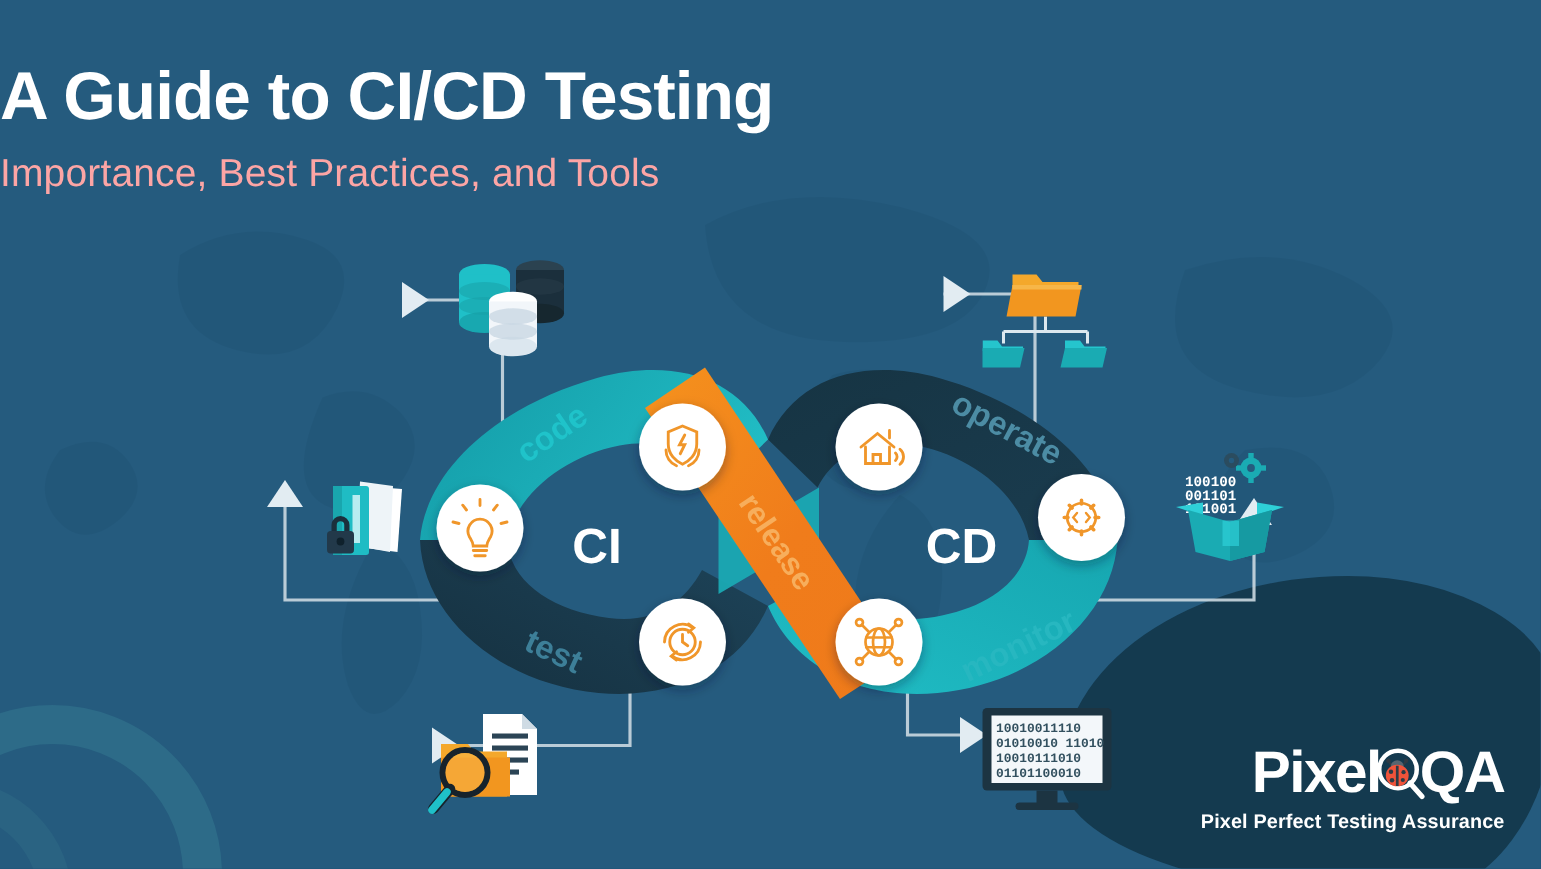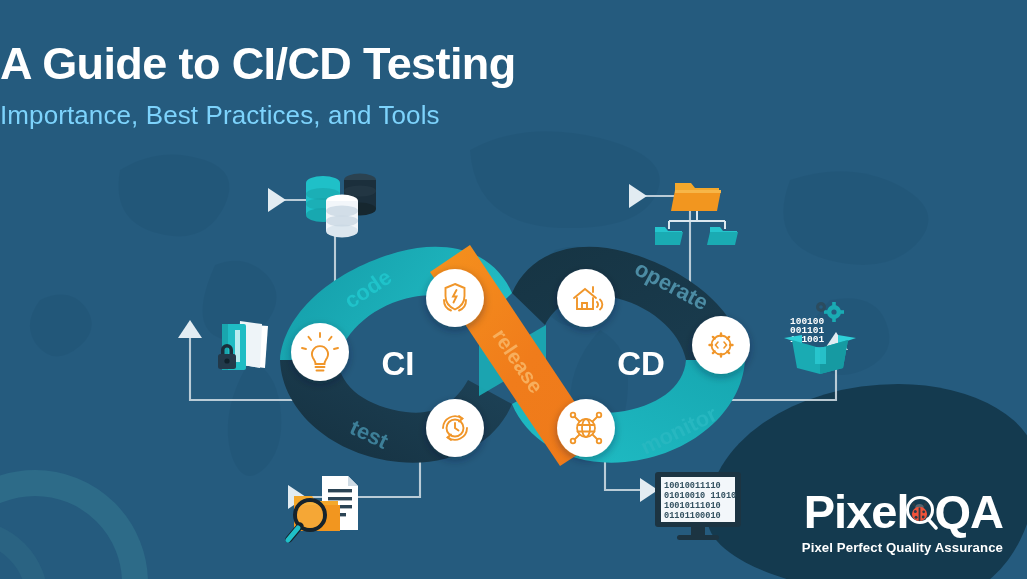--- a/index.html
+++ b/index.html
@@ -28,35 +28,35 @@
   }
   .world-map { position:absolute; inset:0; opacity:.11; }
 
   
   .header { position:absolute; left:0; right:0; top:40px; text-align:left; }
   .title {
     font-size:45px; font-weight:bold; color:#ffffff;
     letter-spacing:-0.6px; line-height:1.05;
   }
   .subtitle {
-    margin-top:13px; font-size:26px; color:#7dd3fc;
+    margin-top:13px; font-size:26px; color:#fca5a5;
     font-weight:400; letter-spacing:.1px;
   }
 
   
   .diagram { position:absolute; left:0; top:0; width:1027px; height:579px; }
 
   
   .peri { position:absolute; }
 
   
   .logo { position:absolute; right:24px; bottom:24px; text-align:right; }
   .logo-word { display:flex; align-items:center; justify-content:flex-end; }
   .logo-text {
-    font-size:47px; font-weight:bold; color:#ffffff; letter-spacing:-1px;
+    font-size:39px; font-weight:bold; color:#ffffff; letter-spacing:-1px;
     line-height:1;
   }
   .logo-tag {
     margin-top:5px; font-size:13.2px; color:#ffffff; font-weight:bold;
     letter-spacing:.1px;
   }
 </style>
 </head>
 <body>
 
@@ -386,16 +386,16 @@
           <ellipse cx="14.5" cy="22" rx="7.6" ry="7.2" fill="#f0533a"></ellipse>
           <rect x="13.6" y="15.5" width="1.8" height="13.5" fill="#2e3b45"></rect>
           <circle cx="10.3" cy="19.5" r="1.5" fill="#2e3b45"></circle>
           <circle cx="18.7" cy="19.8" r="1.4" fill="#2e3b45"></circle>
           <circle cx="11" cy="25.2" r="1.5" fill="#2e3b45"></circle>
           <circle cx="18.2" cy="25" r="1.4" fill="#2e3b45"></circle>
         </g>
       </svg>
       <span class="logo-text">QA</span>
     </div>
-    <div class="logo-tag">Pixel Perfect Quality Assurance</div>
+    <div class="logo-tag">Pixel Perfect Testing Assurance</div>
   </div>
 
 </div>
 
 </body></html>

